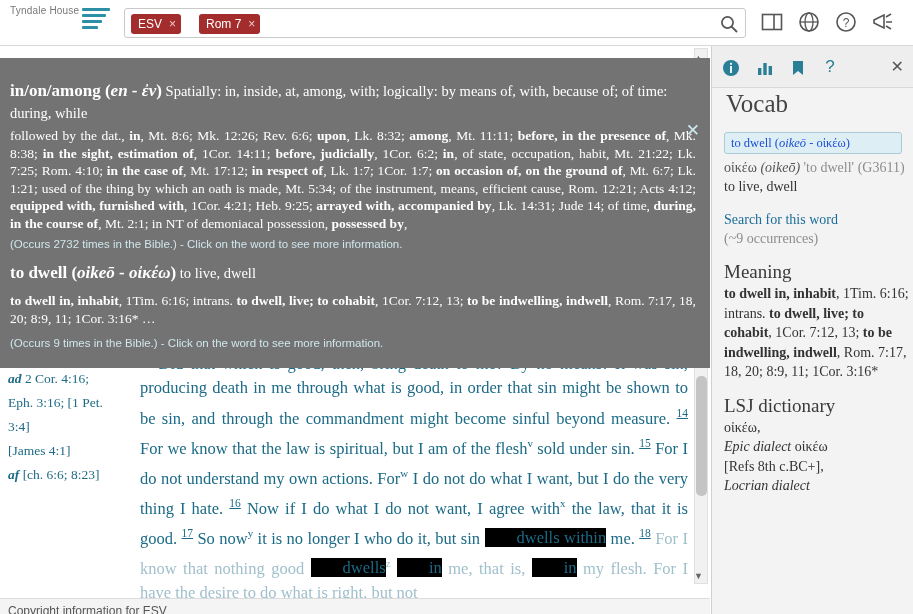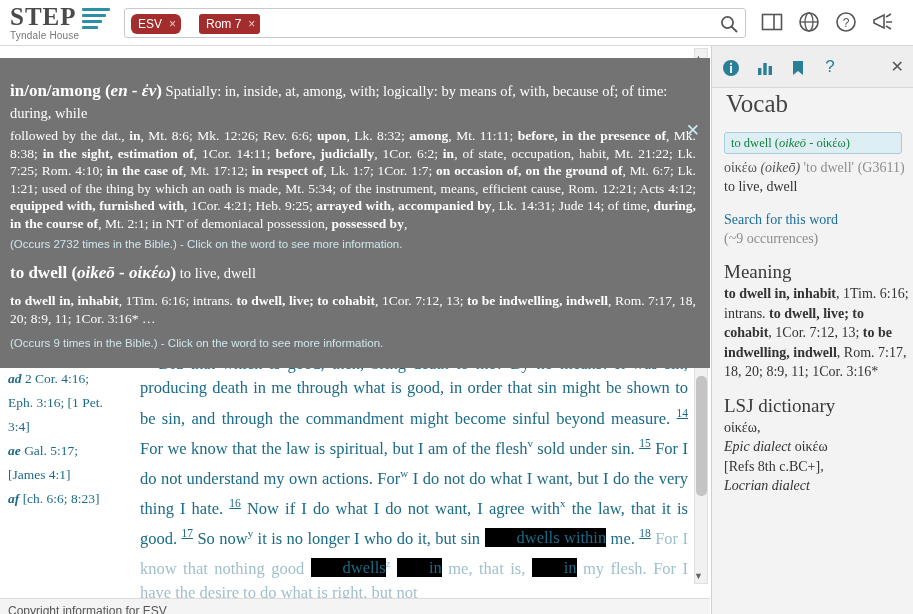--- a/index.html
+++ b/index.html
@@ -42,21 +42,21 @@
     border: 1px solid #c9c9c9; border-radius: 3px; background: #fff;
   }
   .chip {
     position: absolute; top: 5px; height: 20px; line-height: 20px;
     background: #a32c2c; color: #fff; font-size: 12px;
     border-radius: 3px; padding: 0 19px 0 7px; white-space: nowrap;
   }
   .chip .x {
     position: absolute; right: 5px; top: 0; font-size: 12px; color: #f0cccc;
   }
-  .chip.c1 { left: 6px; border-radius: 6px; }
+  .chip.c1 { left: 6px; }
   .chip.c2 { left: 74px; }
   .search-icon {
     position: absolute; right: 6px; top: 5px; width: 20px; height: 20px;
   }
   .topicons { position: absolute; right: 6px; top: 8px; width: 150px; height: 30px; }
   .topicon {
     position: absolute; top: 0; width: 30px; height: 30px;
   }
   .topicon svg { display: block; margin: 3px auto; }
   .ti1 { left: 0px; } .ti2 { left: 37px; } .ti3 { left: 74px; } .ti4 { left: 111px; }
@@ -153,21 +153,21 @@
     font-family: "Liberation Sans", sans-serif;
   }
   .rp-title {
     position: absolute; left: 14px; top: 44px;
     font-family: "Liberation Serif", serif;
     font-size: 25px; color: #444;
   }
   .rp-sel {
     position: absolute; left: 12px; top: 86px; width: 178px; height: 22px;
     background: #ddeff4; border: 1px solid #a8cbd6; border-radius: 3px;
-    font-family: "Liberation Serif", serif; font-size: 12.5px; color: #15803d;
+    font-family: "Liberation Serif", serif; font-size: 12.5px; color: #1d4ed8;
     padding: 3px 5px 0 6px; white-space: nowrap; overflow: hidden;
   }
   .rp-body {
     position: absolute; left: 12px; top: 112px; width: 186px; height: 492px;
     font-family: "Liberation Serif", serif;
     font-size: 14px; line-height: 19px; color: #333;
     overflow: hidden;
   }
   .rp-body .g { color: #555; }
   .rp-body .lite { color: #8d8d8d; }
@@ -182,21 +182,20 @@
   .bold { font-weight: bold; }
   .ital { font-style: italic; }
 </style>
 </head>
 <body>
 
 <div id="app">
 
   <div class="topbar">
     <div class="logo-wrap">
-      <div class="logo-text">STEP</div>
       <div class="logo-bars">
         <i></i>
           <i></i>
           <i></i>
           <i></i>
       </div>
       <div class="logo-sub">Tyndale House</div>
     </div>
 
     <div class="searchbar">
@@ -245,21 +244,20 @@
     </div>
   </div>
 
   <div class="maincol">
 
     <div class="margin-notes">
       <div><span>119:35</span></div>
       <div><span class="lbl bold">ad</span> <span>2 Cor. 4:16;</span></div>
       <div><span>Eph. 3:16; [1 Pet.</span></div>
       <div><span>3:4]</span></div>
-      <div><span class="lbl bold">ae</span> <span>Gal. 5:17;</span></div>
       <div><span>[James 4:1]</span></div>
       <div><span class="lbl bold">af</span> <span>[ch. 6:6; 8:23]</span></div>
     </div>
 
     <div class="bible-text">
       <span class="vnum">13</span>
       <span>Did that which is good, then, bring death to me? By no means! It was sin, producing death in me through what is good, in order that sin might be shown to be sin, and through the commandment might become sinful beyond measure.</span>
       <span class="vnum">14</span>
       <span>For we know that the law is spiritual, but I am of the flesh</span><span class="sup">v</span><span> sold under sin.</span>
       <span class="vnum">15</span>

